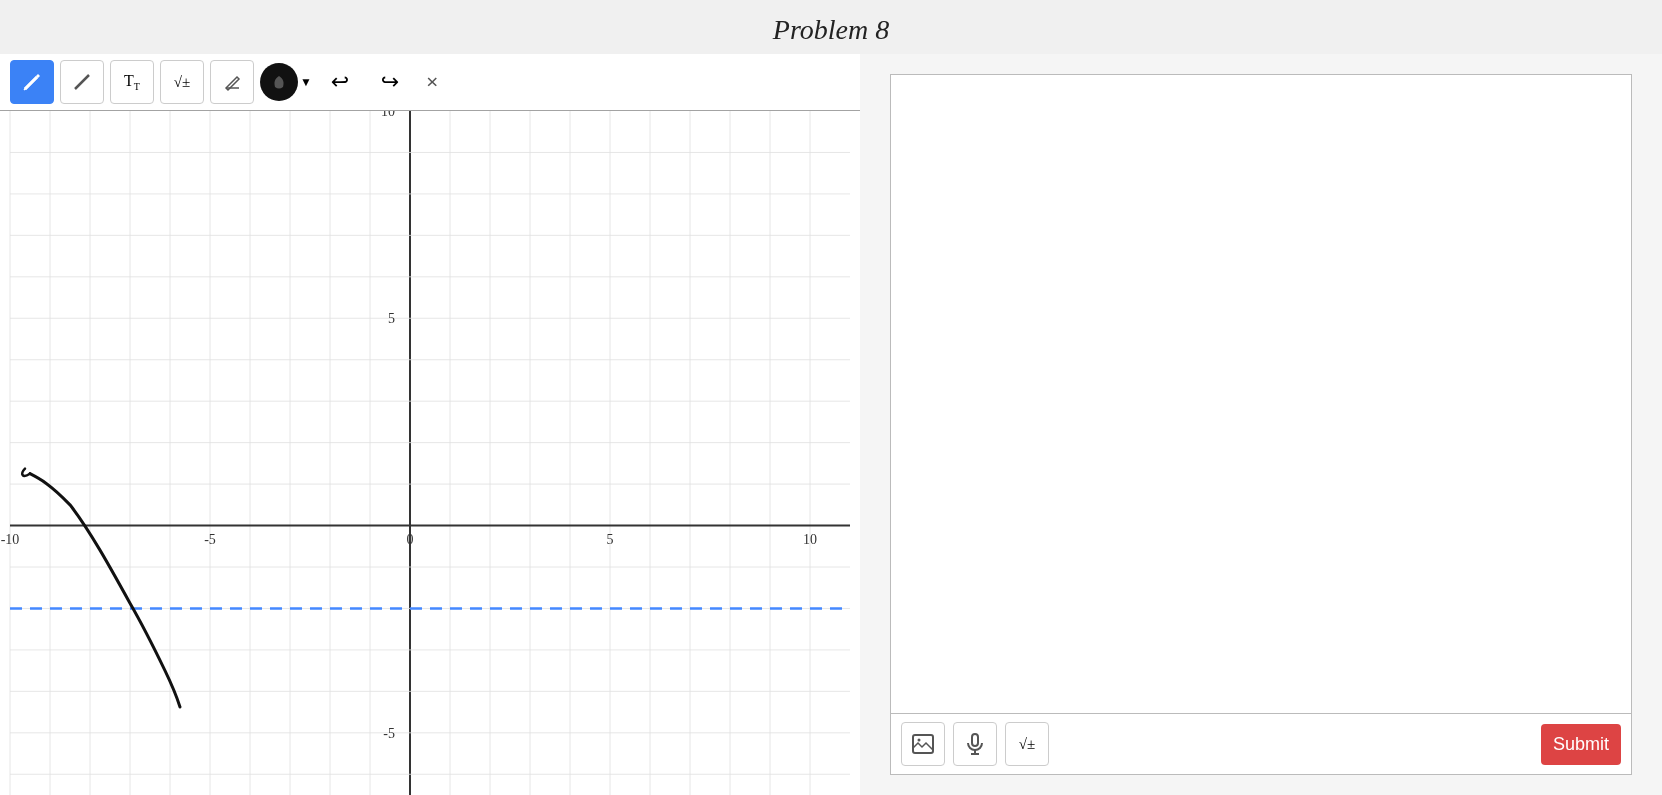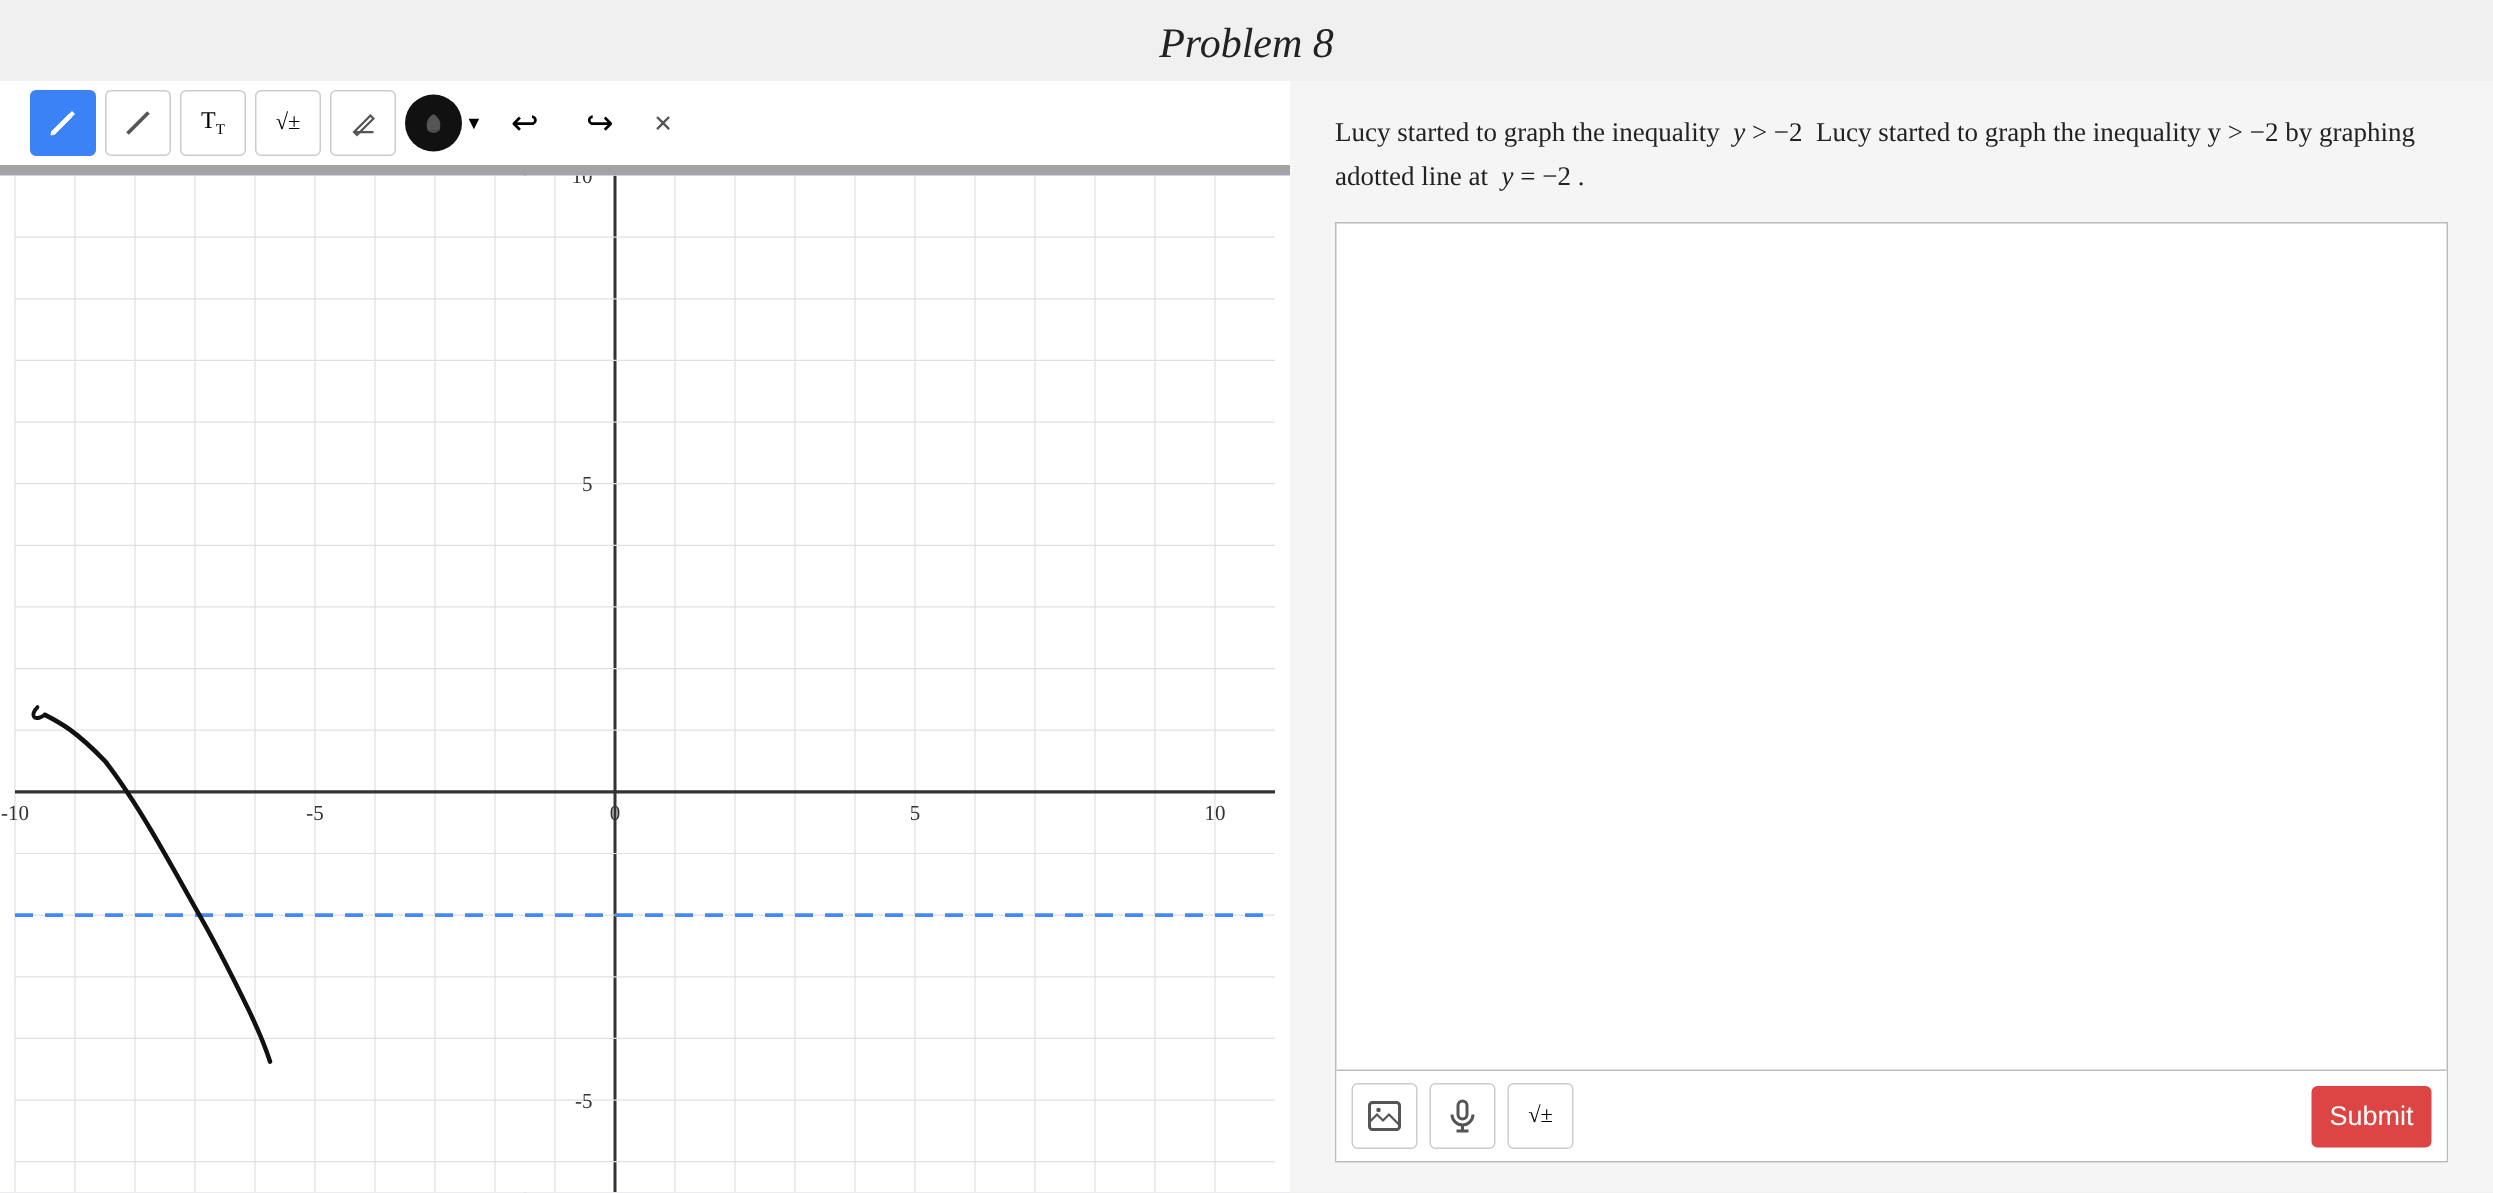--- a/index.html
+++ b/index.html
@@ -33,24 +33,24 @@
       width: 860px;
       display: flex;
       flex-direction: column;
       background: #fff;
     }
 
     
     .toolbar {
       display: flex;
       align-items: center;
-      padding: 6px 20px;
+      padding: 6px 10px;
       gap: 6px;
       background: #fff;
-      border-bottom: 7px solid #a3a3a3;
+      border-bottom: 1px solid #a3a3a3;
     }
 
     .tool-btn {
       width: 44px;
       height: 44px;
       display: flex;
       align-items: center;
       justify-content: center;
       border: 1px solid #ccc;
       border-radius: 4px;
@@ -317,23 +317,20 @@
         <path d="M 30 350 C 40 355, 50 360, 70 380 C 90 405, 110 440, 130 475 C 145 500, 155 520, 165 540 C 170 550, 175 560, 180 575" fill="none" stroke="#111" stroke-width="3" stroke-linecap="round"></path>
 
         <path d="M 25 345 C 20 350, 22 355, 30 350" fill="none" stroke="#111" stroke-width="2.5" stroke-linecap="round"></path>
 
       </svg>
     </div>
   </div>
 
   <div class="right-panel">
 
-    <div class="problem-text">
-      Lucy started to graph the inequality &nbsp;<span style="font-style:italic;">y</span> &gt; −2&nbsp; <span>Lucy started to graph the inequality  y &gt; −2  by graphing a</span>dotted line at &nbsp;<span style="font-style:italic;">y</span> = −2 .
-    </div>
 
 
     <div style="border:1px solid #bbb; background:#fff; flex:1; display:flex; flex-direction:column; min-height:180px;">
       <div style="flex: 1 1 0%; padding: 8px;" contenteditable="true"></div>
       <div class="answer-toolbar">
 
         <div class="answer-tool-btn" title="Insert Image">
           <svg width="24" height="24" viewBox="0 0 24 24">
             <rect x="2" y="3" width="20" height="18" rx="2" fill="none" stroke="#555" stroke-width="2"></rect>
             <path d="M2 16L7 11L11 15L15 11L22 18" fill="none" stroke="#555" stroke-width="1.5"></path>

